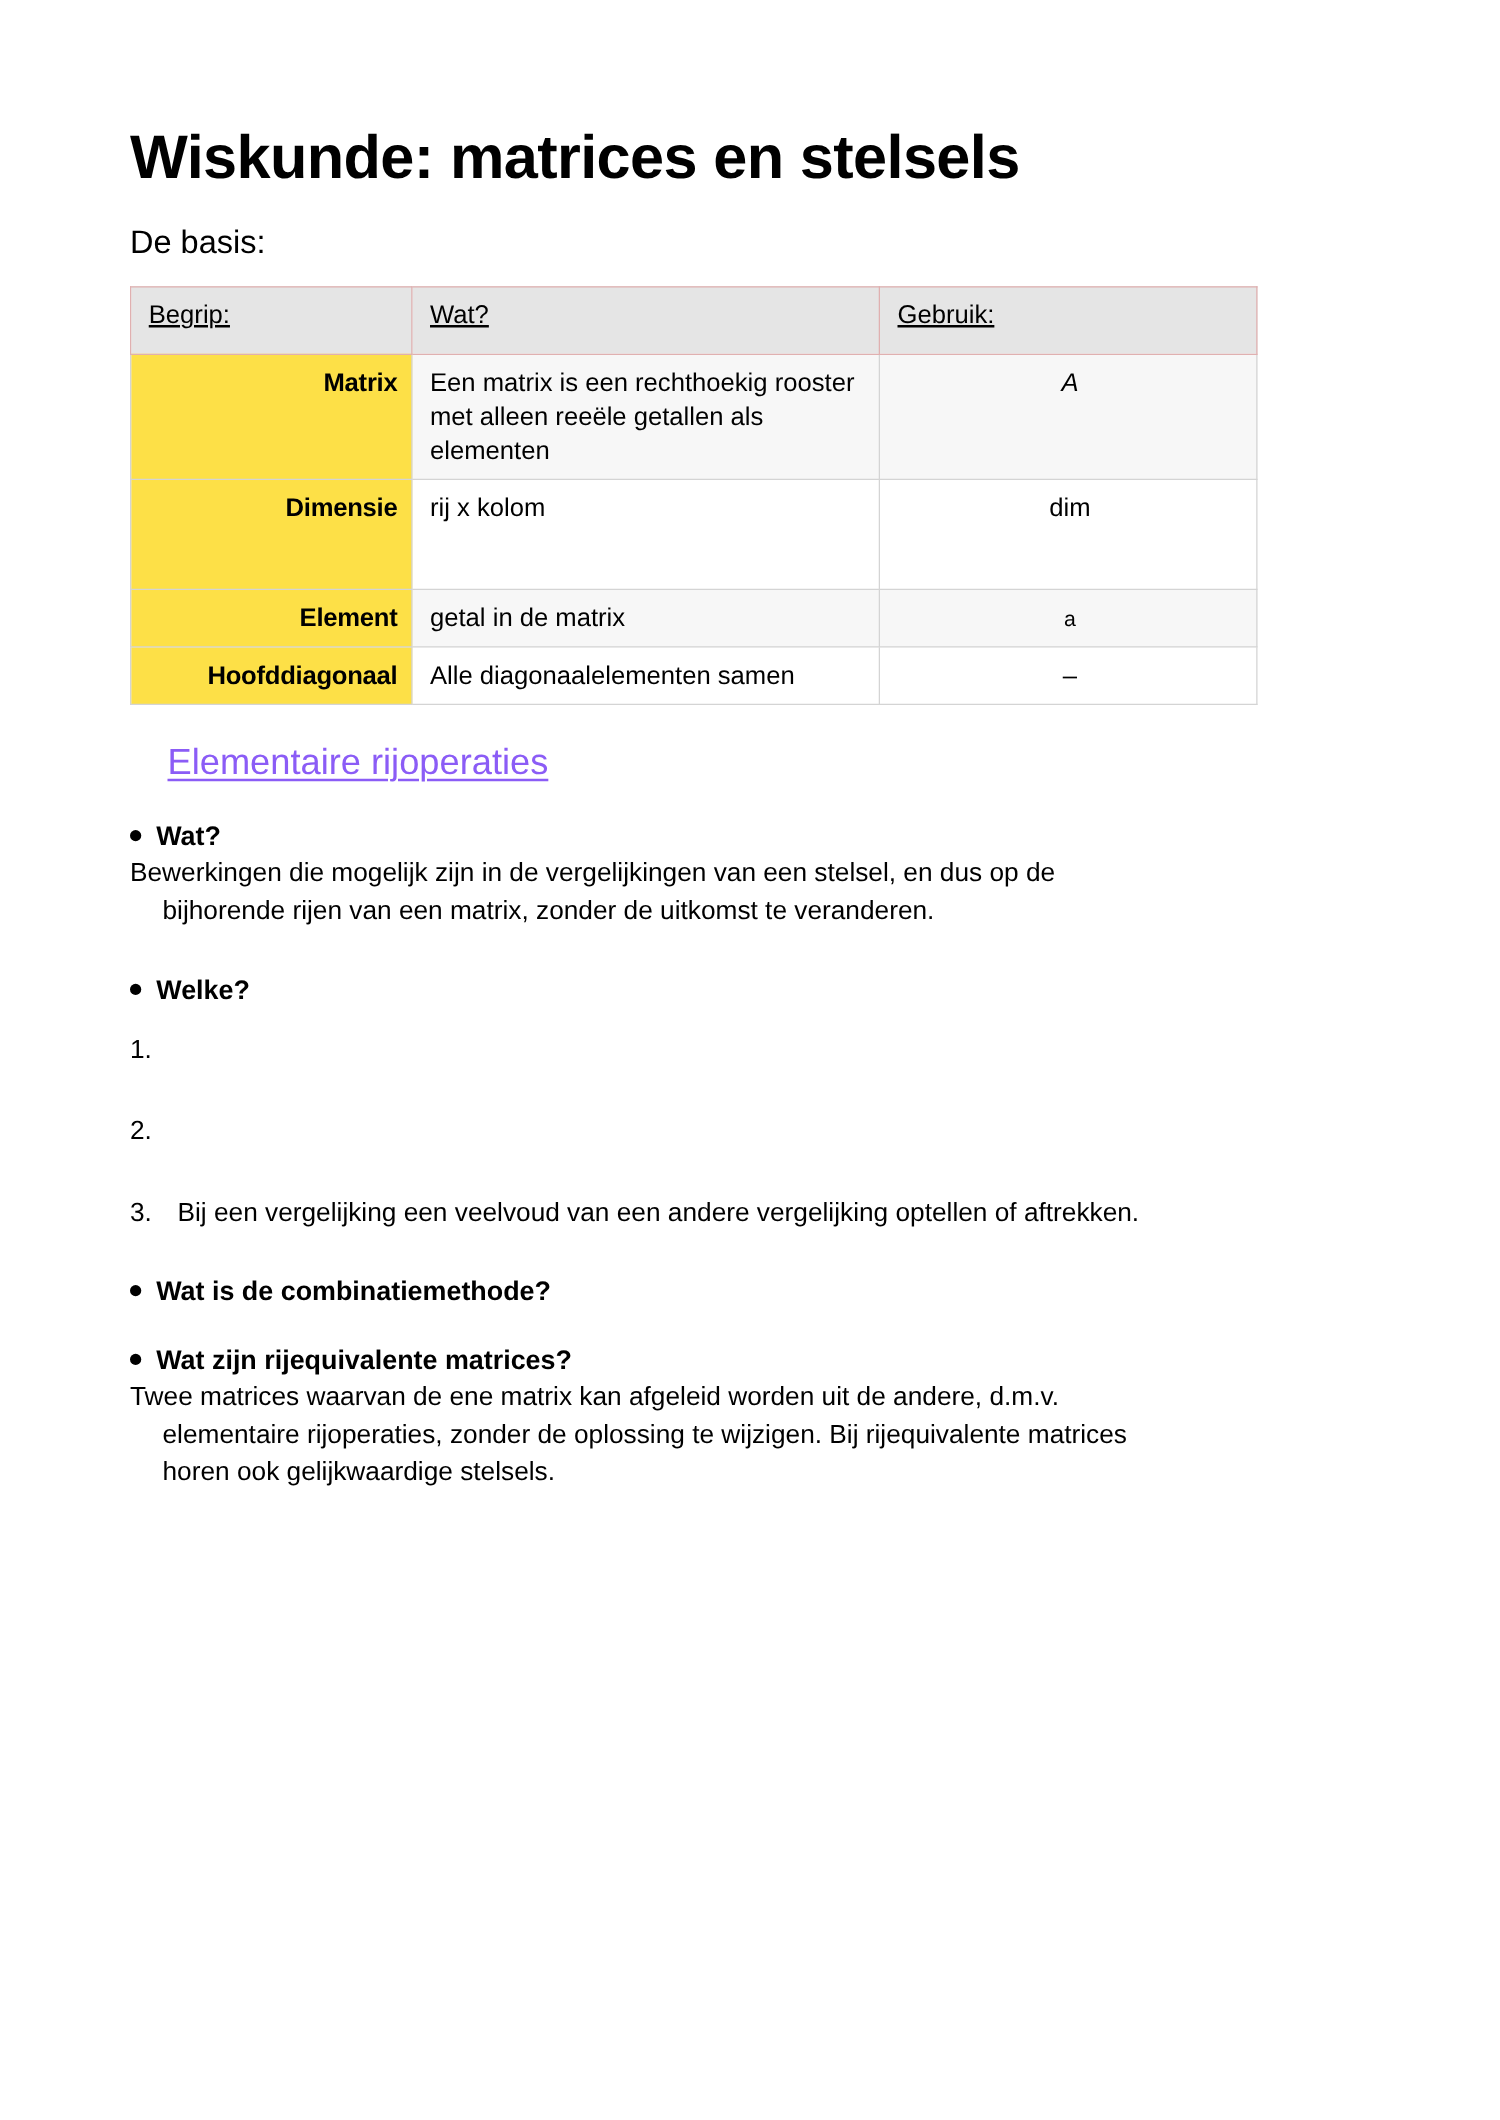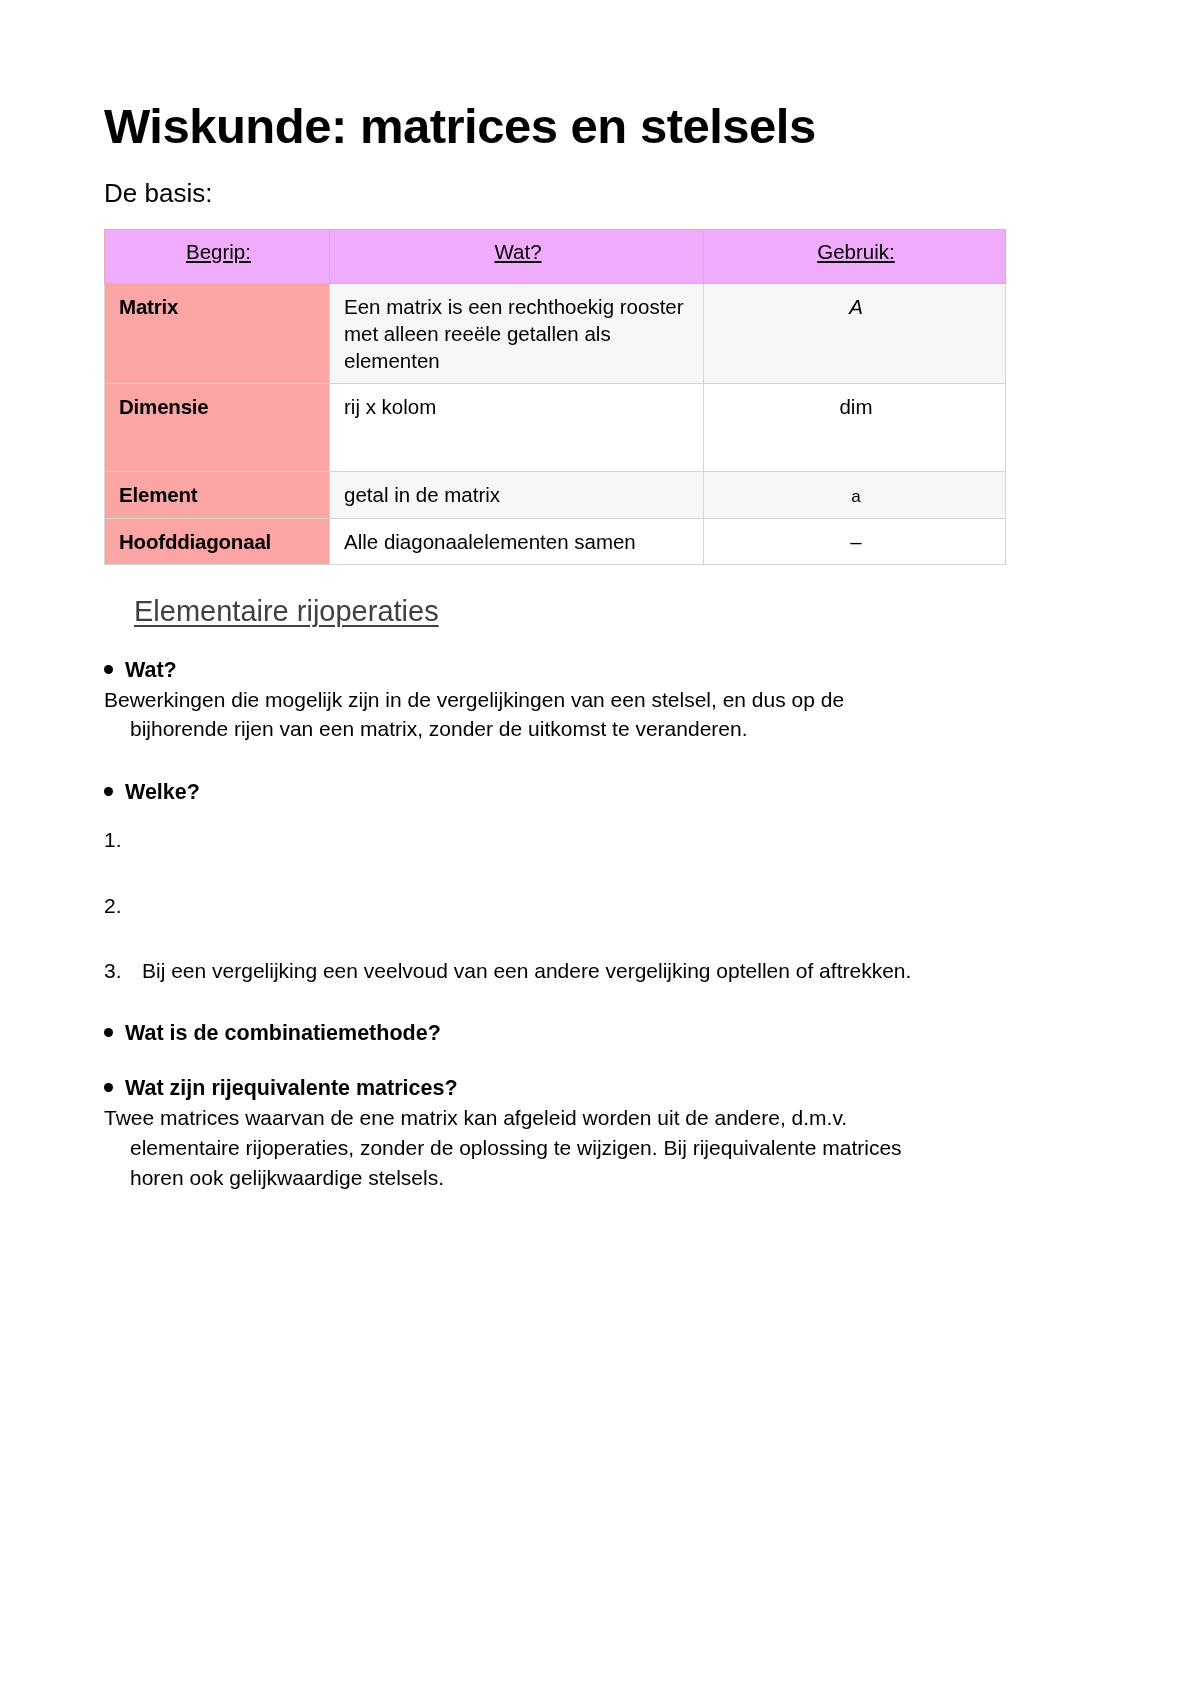--- a/index.html
+++ b/index.html
@@ -47,36 +47,37 @@
   table.basis col.c1 { width: 225px; }
   table.basis col.c2 { width: 374px; }
   table.basis col.c3 { width: 302px; }
   table.basis th, table.basis td {
     border: 1px solid #d4d4d4;
     vertical-align: top;
     padding: 9px 11px 9px 14px;
     line-height: 1.32;
   }
   table.basis thead th {
-    background: #f0abfc;
-    font-weight: normal;
-    text-align: center;
+    background: #e5e5e5;
+    font-weight: normal;
+    text-align: left;
     height: 37px;
     padding-top: 8px;
     padding-bottom: 8px;
     border-color: #e0b0b0;
   }
   table.basis thead th span.hdr {
     text-decoration: underline;
     text-underline-offset: 2px;
   }
   table.basis td.term {
-    background: #fca5a5;
+    background: #fde047;
     font-weight: bold;
     letter-spacing: -0.2px;
+    text-align: right;
   }
   table.basis td.what {
     background: #f7f7f7;
     font-weight: normal;
   }
   table.basis tr.alt td.what,
   table.basis tr.alt td.use { background: #ffffff; }
   table.basis td.use {
     background: #f7f7f7;
     text-align: center;
@@ -84,21 +85,21 @@
   }
   .ital { font-style: italic; }
   .small-a { font-size: 17px; }
   .sub-list { font-size: 17px; }
   .sub-list sub { font-size: 0.72em; }
 
   
   h2.section {
     font-size: 29px;
     font-weight: normal;
-    color: #404040;
+    color: #8b5cf6;
     margin: 30px 0 0 30px;
     display: inline-block;
     text-decoration: underline;
     text-underline-offset: 4px;
     text-decoration-thickness: 1.5px;
     text-align: right;
   }
 
   
   .content { margin-top: 30px; }

